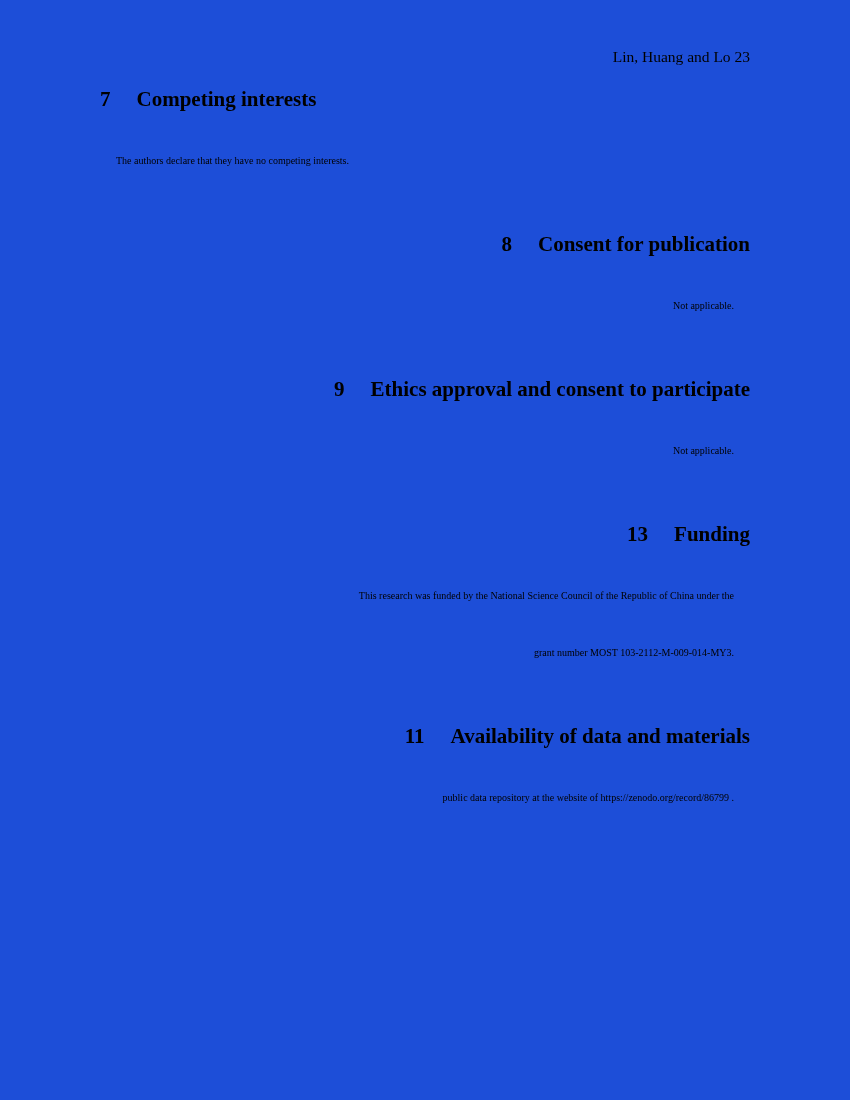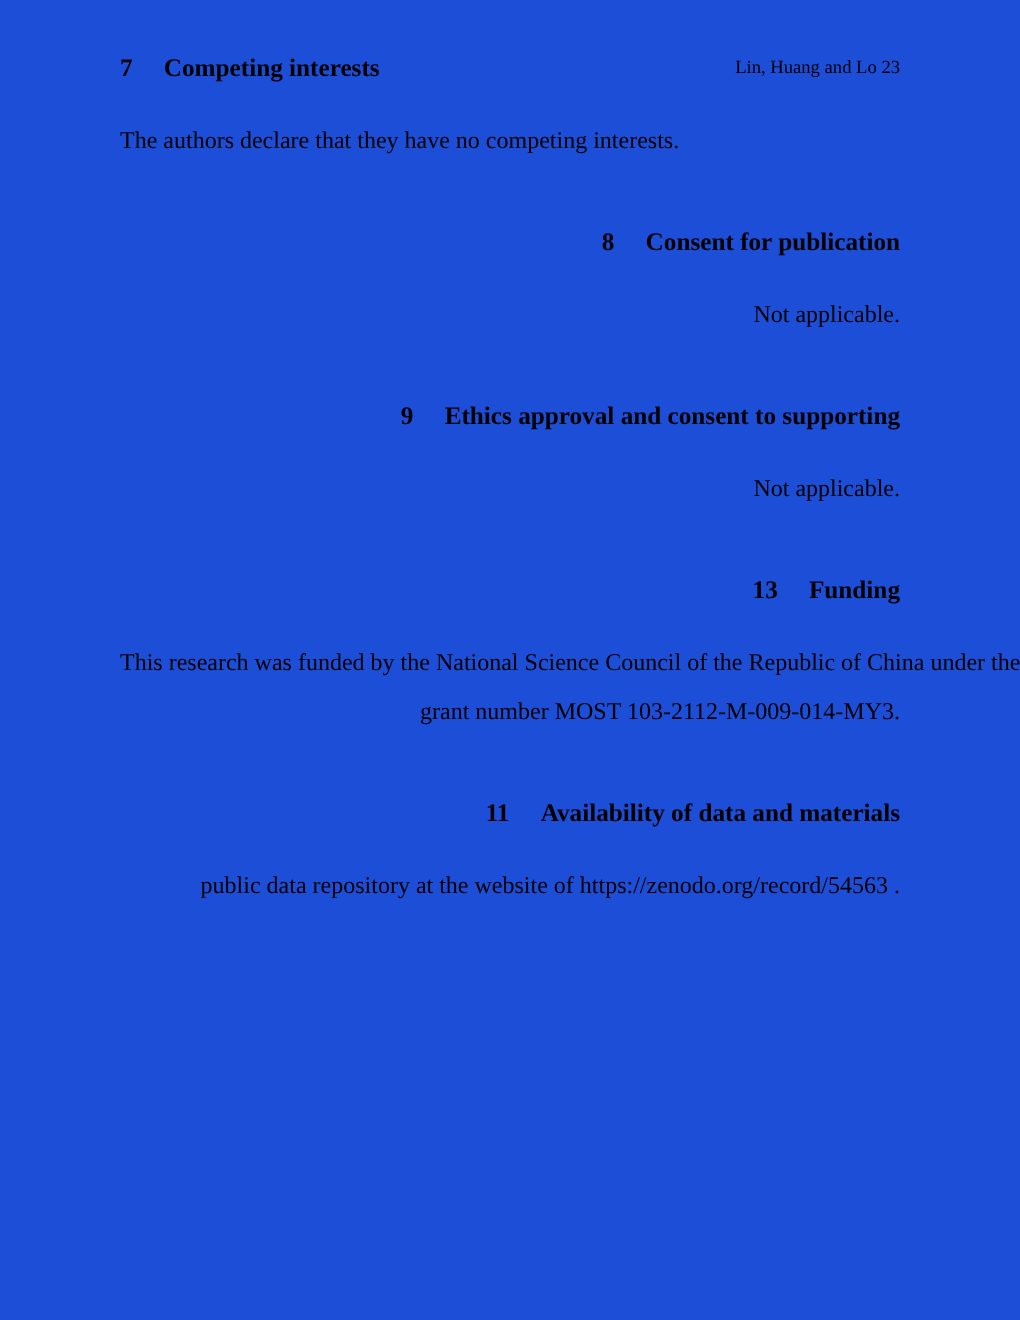--- a/index.html
+++ b/index.html
@@ -22,40 +22,40 @@
     right: 100px;
     font-size: 15.5px;
     line-height: 17px;
     white-space: nowrap;
   }
   .content {
     position: absolute;
     left: 100px;
     right: 100px;
     top: 0;
-    padding-top: 44px;
+    padding-top: 87px;
   }
   .doc-section + .doc-section {
     margin-top: 51px;
     text-align: right;
   }
   .sec-heading {
     margin: 0 0 29px 0;
     font-size: 21px;
     line-height: 24px;
     font-weight: bold;
     white-space: nowrap;
   }
   .sec-num {
     display: inline-block;
     margin-right: 26px;
   }
   .body-line {
-    margin: 0;
-    font-size: 20px;
+    margin: 16px;
+    font-size: 10px;
     line-height: 41px;
     white-space: nowrap;
     font-family: Liberation Serif, serif;
   }
   .url-text {
     color: #000000;
     text-decoration: none;
   }
 </style>
 </head>
@@ -76,34 +76,34 @@
 
     <section class="doc-section">
       <h2 class="sec-heading">
         <span class="sec-num">8</span><span class="sec-title">Consent for publication</span>
       </h2>
       <p class="body-line">Not applicable.</p>
     </section>
 
     <section class="doc-section">
       <h2 class="sec-heading">
-        <span class="sec-num">9</span><span class="sec-title">Ethics approval and consent to supporting</span>
+        <span class="sec-num">9</span><span class="sec-title">Ethics approval and consent to participate</span>
       </h2>
       <p class="body-line">Not applicable.</p>
     </section>
 
     <section class="doc-section">
       <h2 class="sec-heading">
         <span class="sec-num">13</span><span class="sec-title">Funding</span>
       </h2>
       <p class="body-line">This research was funded by the National Science Council of the Republic of China under the</p>
       <p class="body-line">grant number MOST 103-2112-M-009-014-MY3.</p>
     </section>
 
     <section class="doc-section">
       <h2 class="sec-heading">
         <span class="sec-num">11</span><span class="sec-title">Availability of data and materials</span>
       </h2>
-      <p class="body-line"><span>public data repository at the website of </span><span class="url-text">https://zenodo.org/record/54563</span><span> .</span></p>
+      <p class="body-line"><span>public data repository at the website of </span><span class="url-text">https://zenodo.org/record/86799</span><span> .</span></p>
     </section>
 
   </div>
 </div>
 
 </body></html>

